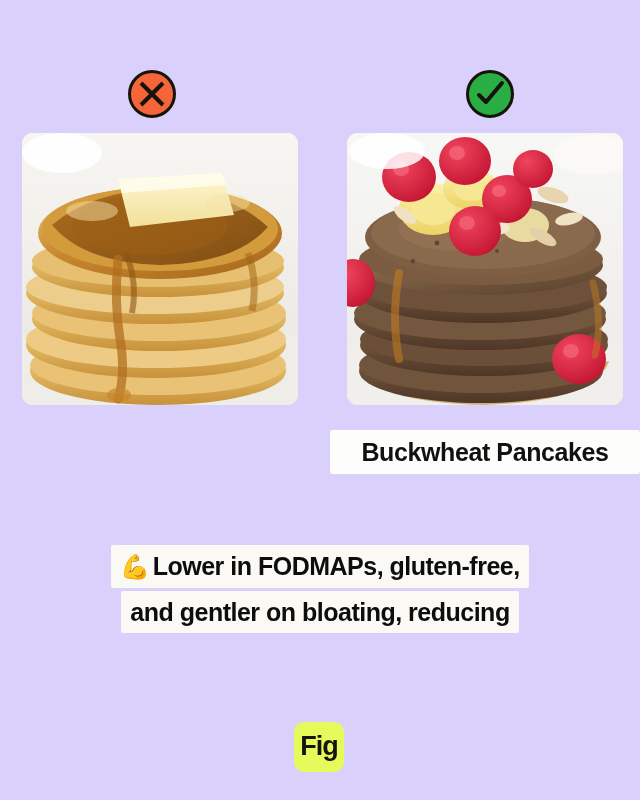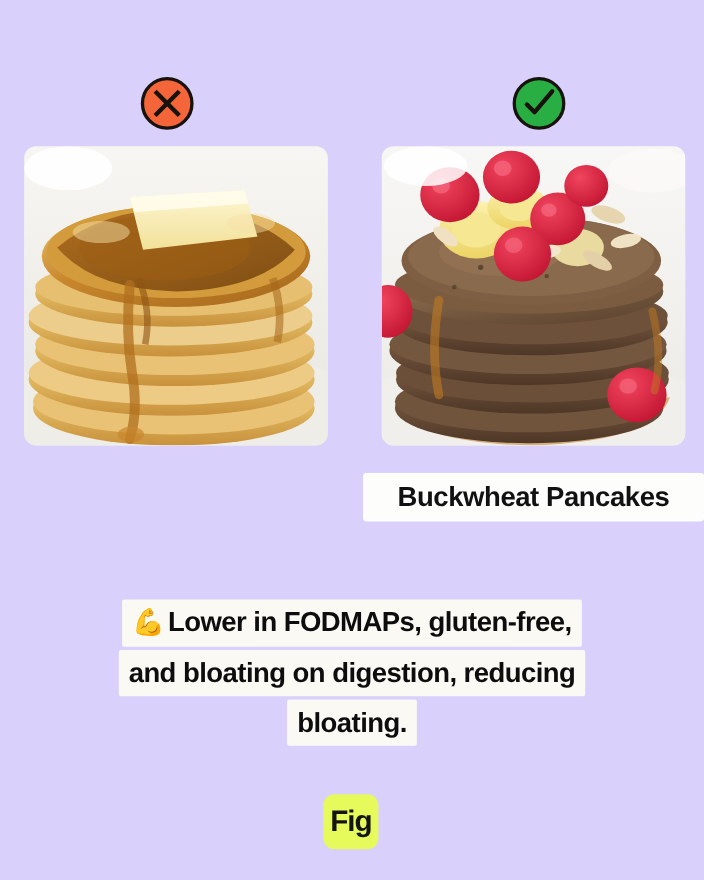--- a/index.html
+++ b/index.html
@@ -297,21 +297,20 @@
   </div>
 
   <div class="plate right">
     <span class="plate-text">Buckwheat Pancakes</span>
   </div>
 
   <div class="caption">
     <div class="cap-line">
       <span class="cap-emoji">💪</span><span>Lower in FODMAPs, gluten-free,</span>
     </div>
-    <div class="cap-line">and bloating on digestion, reducing</div>
-    <div class="cap-line">bloating.</div>
+    <div class="cap-line">and gentler on bloating, reducing</div>
   </div>
 
   <div class="brand">
     <span class="brand-text">Fig</span>
   </div>
 
 </div>
 
 </body></html>

